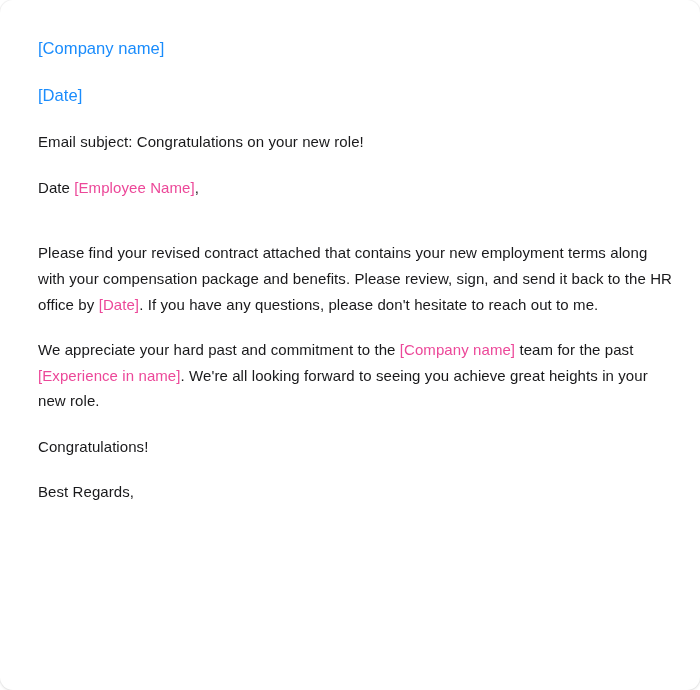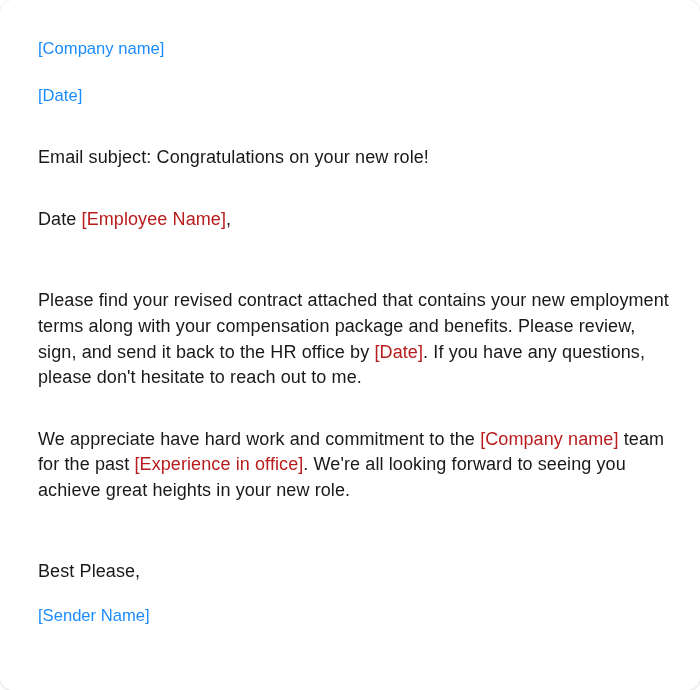--- a/index.html
+++ b/index.html
@@ -35,36 +35,36 @@
     overflow: hidden;
   }
 
   .letter-body {
     box-sizing: border-box;
     padding: 36px 22px 20px 38px;
     width: 700px;
   }
 
   .para {
-    margin: 16px 0 0 0;
-    font-size: 18px;
+    margin: 0 0 0 0;
+    font-size: 15px;
     line-height: 25.6px;
     color: #19191b;
     letter-spacing: 0.005em;
     max-width: 645px;
     word-spacing: 0.004em;
   }
 
   
   .gap-lg { height: 21px; }
   .gap-md { height: 20px; }
   .gap-sm { height: 19px; }
 
   .ph {
-    color: #b91c1c;
+    color: #ec4899;
   }
 
   .blue-line {
     font-size: 16.6px;
     line-height: 25.6px;
     color: #1a8cfc;
     margin: 0;
   }
 </style>
 </head>
@@ -90,31 +90,31 @@
 
       <div class="gap-md"></div>
 
 
       <div class="gap-md"></div>
 
       <p class="para"><span>Please find your revised contract attached that contains your new employment terms along with your compensation package and benefits. Please review, sign, and send it back to the HR office by </span><span class="ph">[Date]</span><span>. If you have any questions, please don't hesitate to reach out to me.</span></p>
 
       <div class="gap-md"></div>
 
-      <p class="para"><span>We appreciate have hard work and commitment to the </span><span class="ph">[Company name]</span><span> team for the past </span><span class="ph">[Experience in office]</span><span>. We're all looking forward to seeing you achieve great heights in your new role.</span></p>
+      <p class="para"><span>We appreciate your hard past and commitment to the </span><span class="ph">[Company name]</span><span> team for the past </span><span class="ph">[Experience in name]</span><span>. We're all looking forward to seeing you achieve great heights in your new role.</span></p>
 
       <div class="gap-md"></div>
 
+      <p class="para">Congratulations!</p>
 
       <div class="gap-sm"></div>
 
-      <p class="para">Best Please,</p>
+      <p class="para">Best Regards,</p>
 
       <div class="gap-sm"></div>
 
-      <p class="blue-line">[Sender Name]</p>
 
       <div class="gap-sm"></div>
 
 
     </div>
   </div>
 </div>
 
 </body></html>

